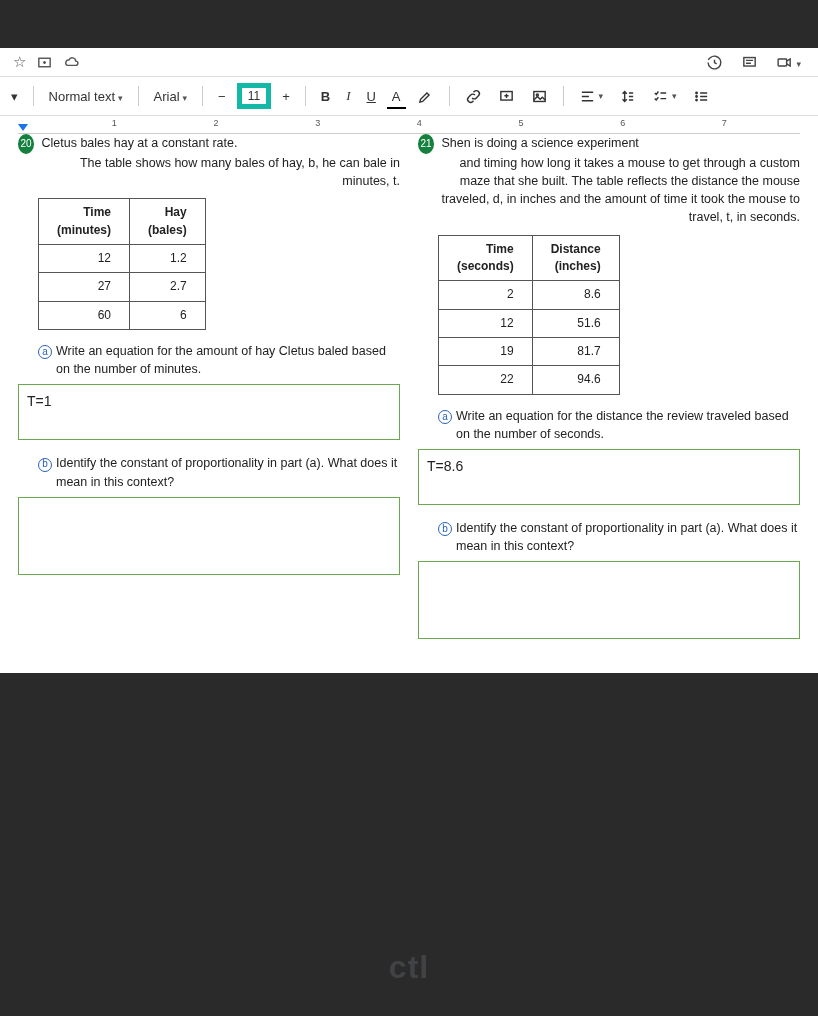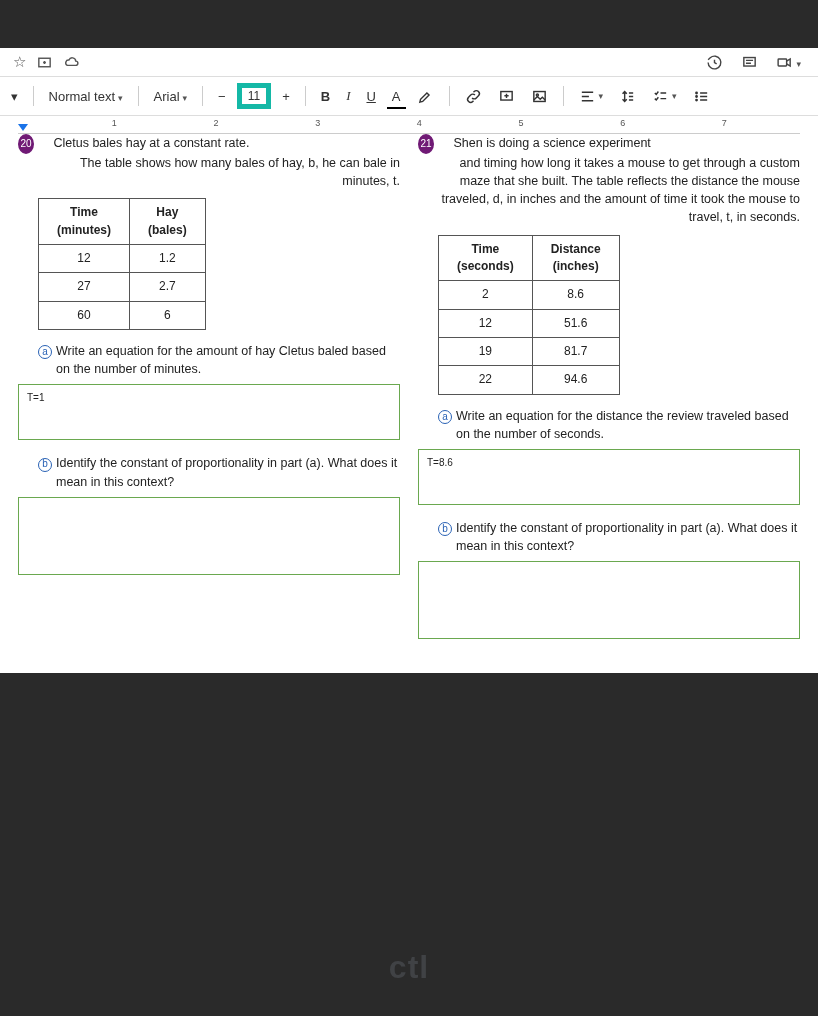--- a/index.html
+++ b/index.html
@@ -20,32 +20,32 @@
 .toolbar-row .italic { font-style: italic; font-family: serif; }
 .toolbar-row .uline { text-decoration: underline; }
 .toolbar-row .color-A { position: relative; display: inline-block; }
 .toolbar-row .color-A .uline-bar { position: absolute; bottom: -2px; left: 0; right: 0; height: 2px; background: #000; }
 .ruler-area { background: #fff; padding: 0 18px; }
 .ruler { position: relative; height: 18px; font-size: 9px; color: #555; border-bottom: 1px solid #ccc; }
 .ruler .mark { position: absolute; top: 2px; }
 .ruler .blue-tri { position: absolute; left: 0px; top: 8px; width: 0; height: 0; border-left: 5px solid transparent; border-right: 5px solid transparent; border-top: 7px solid #1a73e8; }
 .doc-area { background: #fff; display: flex; padding: 0 18px 20px 18px; gap: 18px; }
 .col { flex: 1; font-size: 12.5px; color: #222; line-height: 1.45; }
-.qnum { display: inline-flex; width: 16px; height: 20px; background: #701a75; color: #fff; border-radius: 50%; font-size: 10px; align-items: center; justify-content: center; margin-right: 16px; vertical-align: middle; }
+.qnum { display: inline-flex; width: 16px; height: 20px; background: #15803d; color: #fff; border-radius: 50%; font-size: 10px; align-items: center; justify-content: center; margin-right: 4px; vertical-align: middle; }
 .qtext { display: inline; }
 .intro { margin-left: 20px; margin-bottom: 8px; text-align: right; }
 .intro-first { margin-left: 0; }
 table.data { border-collapse: collapse; margin: 6px 0 12px 20px; }
-table.data th, table.data td { border: 1px solid #555; padding: 5px 18px; text-align: center; font-size: 12px; }
+table.data th, table.data td { border: 1px solid #555; padding: 5px 18px; text-align: right; font-size: 12px; }
 table.data th { font-weight: bold; background: #fff; }
 .sub { margin-left: 20px; margin-top: 10px; display: flex; }
 .sub .letter { flex: 0 0 18px; }
 .sub .letter span { display: inline-flex; width: 14px; height: 14px; border: 1px solid #2962b5; color: #2962b5; border-radius: 50%; font-size: 10px; align-items: center; justify-content: center; }
 .sub .text { flex: 1; }
-.answer-box { border: 1px solid #6aa84f; margin: 6px 0 14px 0px; padding: 6px 8px; min-height: 56px; font-size: 10px; background: #fff; }
+.answer-box { border: 1px solid #6aa84f; margin: 6px 0 14px 0px; padding: 6px 8px; min-height: 56px; font-size: 14px; background: #fff; }
 .answer-box.tall { min-height: 78px; }
 .watermark { position: absolute; bottom: 30px; left: 50%; transform: translateX(-50%); font-size: 32px; font-weight: bold; color: rgba(130,140,150,0.25); letter-spacing: 1px; }
 .caret-dn { font-size: 9px; margin-left: 3px; color: #555; }
 svg.icn { width: 17px; height: 17px; vertical-align: middle; }
 </style>
 </head>
 <body>
 
 <div class="app-frame">
 <div class="browser-bar">

